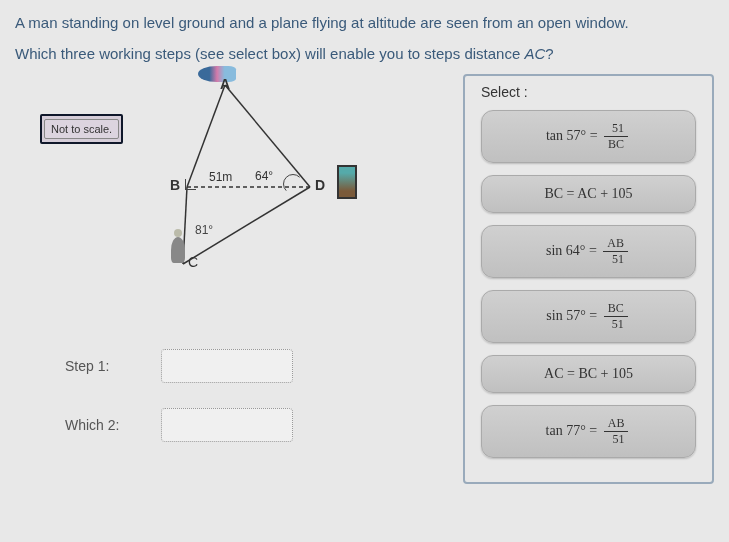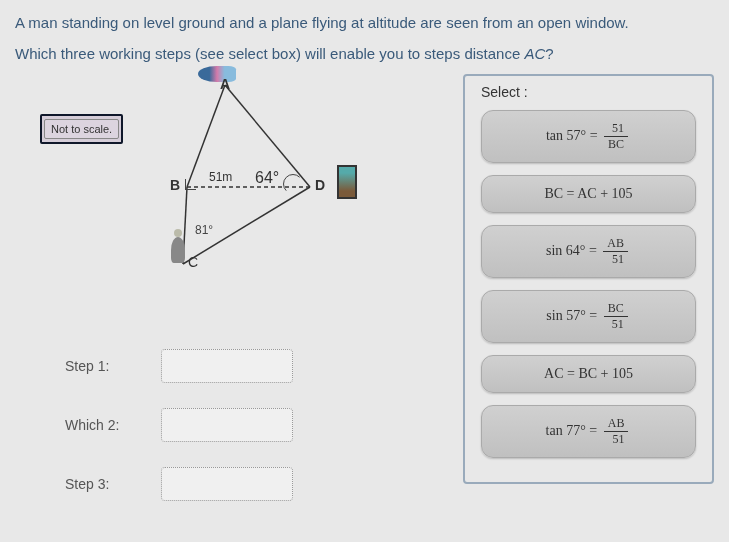--- a/index.html
+++ b/index.html
@@ -94,21 +94,21 @@
       left: 30px;
       top: 154px;
       font-size: 12px;
       color: #444;
     }
     .label-A { position: absolute; left: 55px; top: 7px; font-weight: bold;}
     .label-B { position: absolute; left: 5px; top: 108px; font-weight: bold;}
     .label-C { position: absolute; left: 23px; top: 185px; }
     .label-D { position: absolute; left: 150px; top: 108px; font-weight: bold;}
     .label-51m { position: absolute; left: 44px; top: 101px; font-size: 12px;}
-    .label-64 { position: absolute; left: 90px; top: 100px; font-size: 16px;}
+    .label-64 { position: absolute; left: 90px; top: 100px; font-size: 12px;}
     .sq { position:absolute; left:20px; top:110px; width:10px;height:10px;border:1px solid #444; border-top:none;border-right:none;}
     .arc64 { position:absolute; left:118px; top:105px; width:18px;height:18px;border:1px solid #444; border-radius:50%; clip-path: polygon(0 0, 100% 0, 0 100%);}
     svg.tri {
       position: absolute;
       left: 0;
       top: 0;
     }
     .steps {
       position: absolute;
       left: 50px;
@@ -212,24 +212,20 @@
 
     <div class="steps">
       <div class="step-row">
         <div class="step-label">Step 1:</div>
         <div class="step-slot"></div>
       </div>
       <div class="step-row">
         <div class="step-label">Which 2:</div>
         <div class="step-slot"></div>
       </div>
-      <div class="step-row">
-        <div class="step-label">Step 3:</div>
-        <div class="step-slot"></div>
-      </div>
     </div>
   </div>
 
   <div class="select-panel">
     <div class="select-title">Select :</div>
 
     <div class="option">
       <span>tan 57°</span>
       <span>=</span>
       <span class="frac">

